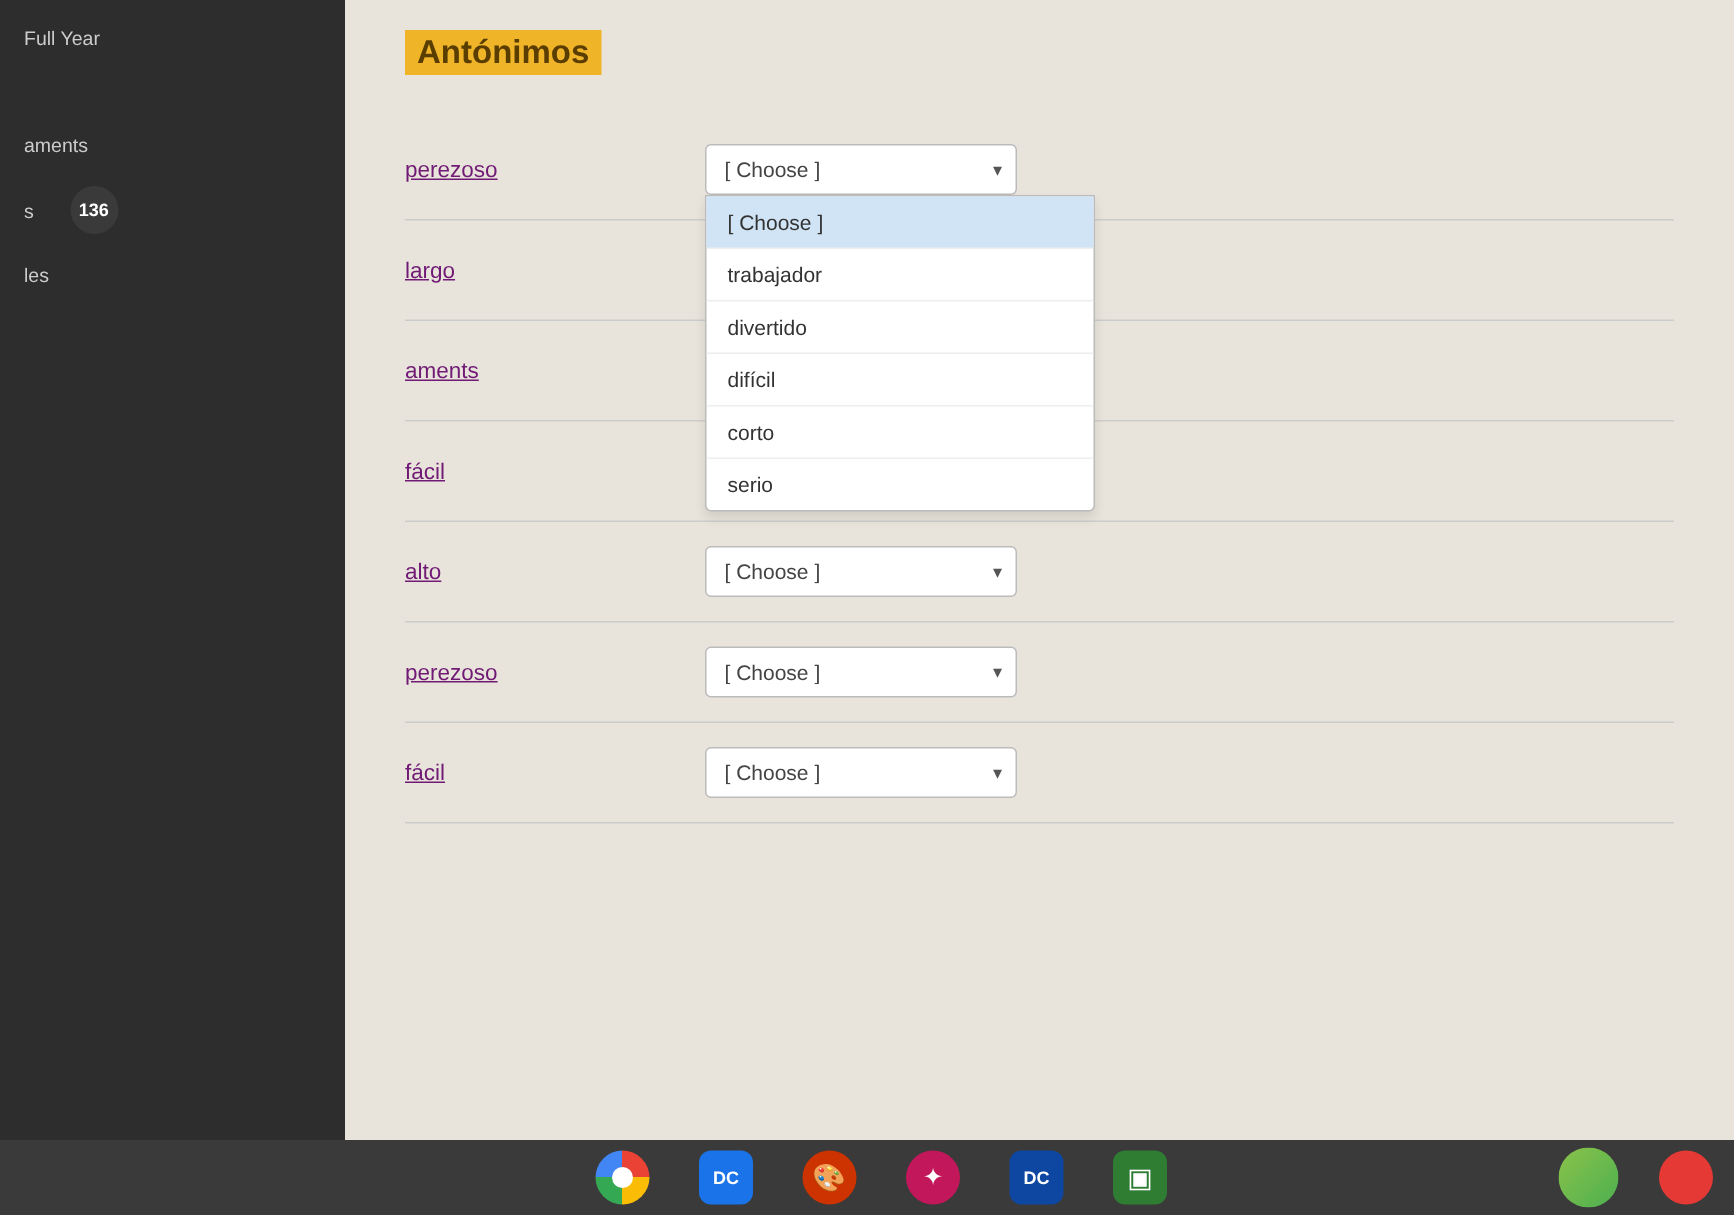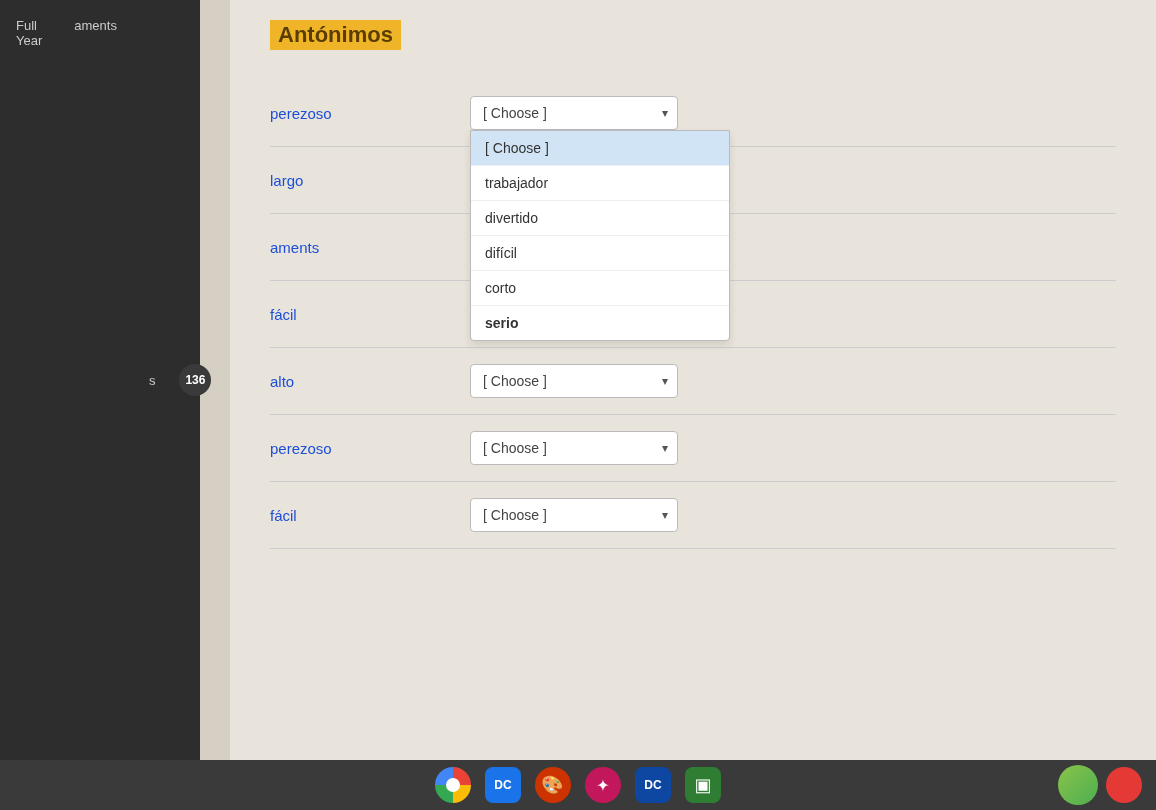--- a/index.html
+++ b/index.html
@@ -11,25 +11,25 @@
       height: 810px;
       overflow: hidden;
       position: relative;
     }
 
     
     .sidebar {
       position: absolute;
       left: 0;
       top: 0;
-      width: 200px;
+      width: 230px;
       height: 760px;
       background: #2d2d2d;
       display: flex;
-      flex-direction: row;
+      flex-direction: column;
       padding: 10px 0;
     }
 
     .sidebar-text {
       color: #ccc;
       font-size: 13px;
       padding: 8px 16px;
     }
 
     .sidebar-badge {
@@ -73,22 +73,23 @@
       display: flex;
       align-items: center;
       padding: 16px 0;
       border-bottom: 1px solid #ccc;
       position: relative;
     }
 
     .word-label {
       width: 200px;
       font-size: 15px;
-      color: #1d4ed8;
+      color: #701a75;
       flex-shrink: 0;
+      text-decoration: underline;
     }
 
     .select-wrapper {
       position: relative;
       width: 208px;
     }
 
     .answer-select {
       width: 100%;
       padding: 8px 30px 8px 12px;
@@ -133,21 +134,20 @@
       cursor: pointer;
       border-bottom: 1px solid #eee;
     }
 
     .dropdown-item.selected {
       background: #d0e4f5;
     }
 
     .dropdown-item:last-child {
       border-bottom: none;
-      font-weight: bold;
     }
 
     
     .taskbar {
       position: absolute;
       bottom: 0;
       left: 0;
       right: 0;
       height: 50px;
       background: #3a3a3a;
@@ -159,20 +159,21 @@
 
     .taskbar-icon {
       width: 36px;
       height: 36px;
       border-radius: 50%;
       display: flex;
       align-items: center;
       justify-content: center;
       font-size: 20px;
       cursor: pointer;
+      margin-left: 19px;
     }
     .taskbar-icon.blue-d { background: #1a73e8; color: white; font-weight: bold; font-size: 14px; }
   </style>
 </head>
 <body>
 
 <div class="sidebar">
   <div class="sidebar-text">Full Year</div>
   <div style="height: 40px;"></div>
   <div class="sidebar-text">aments</div>

